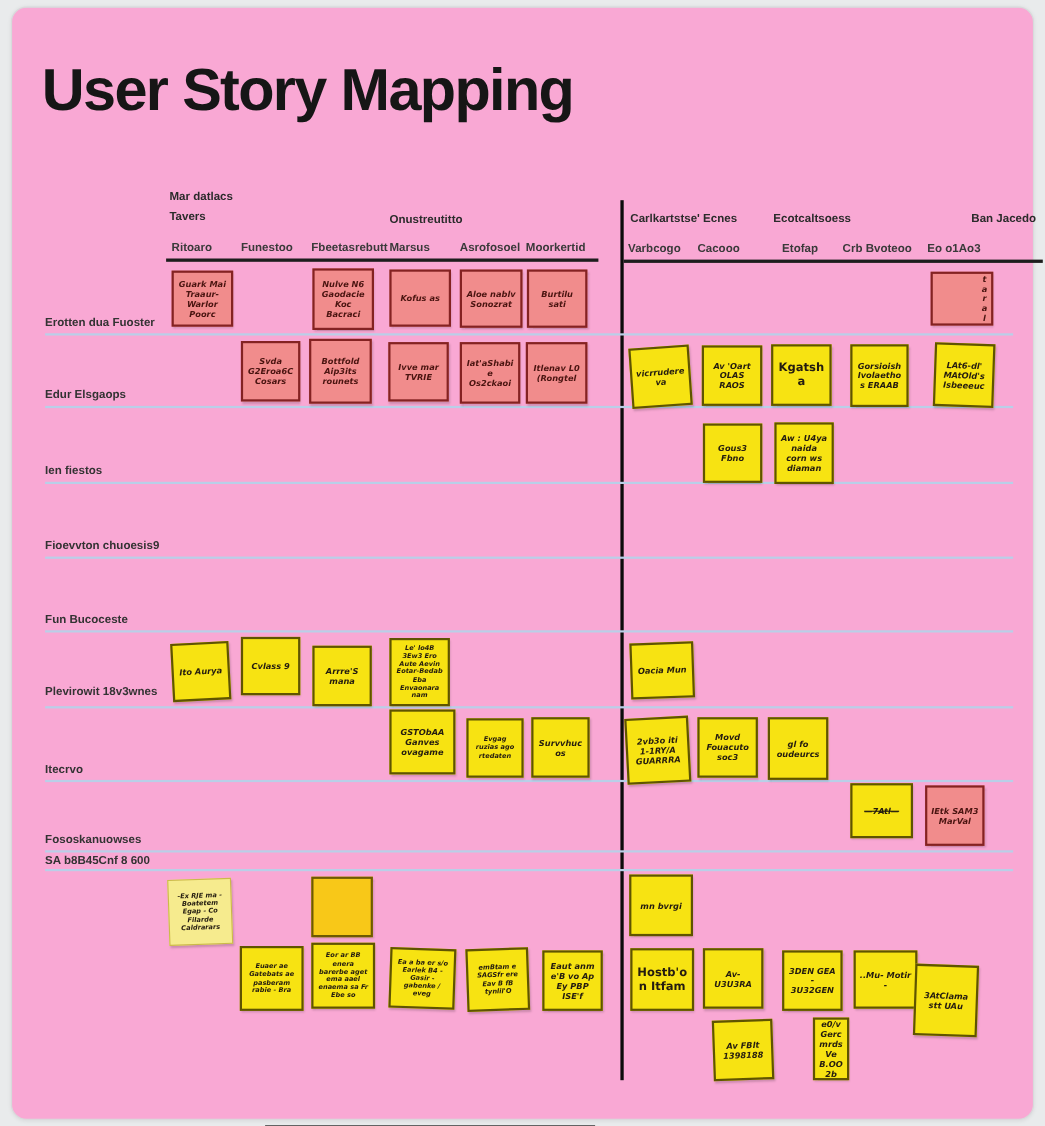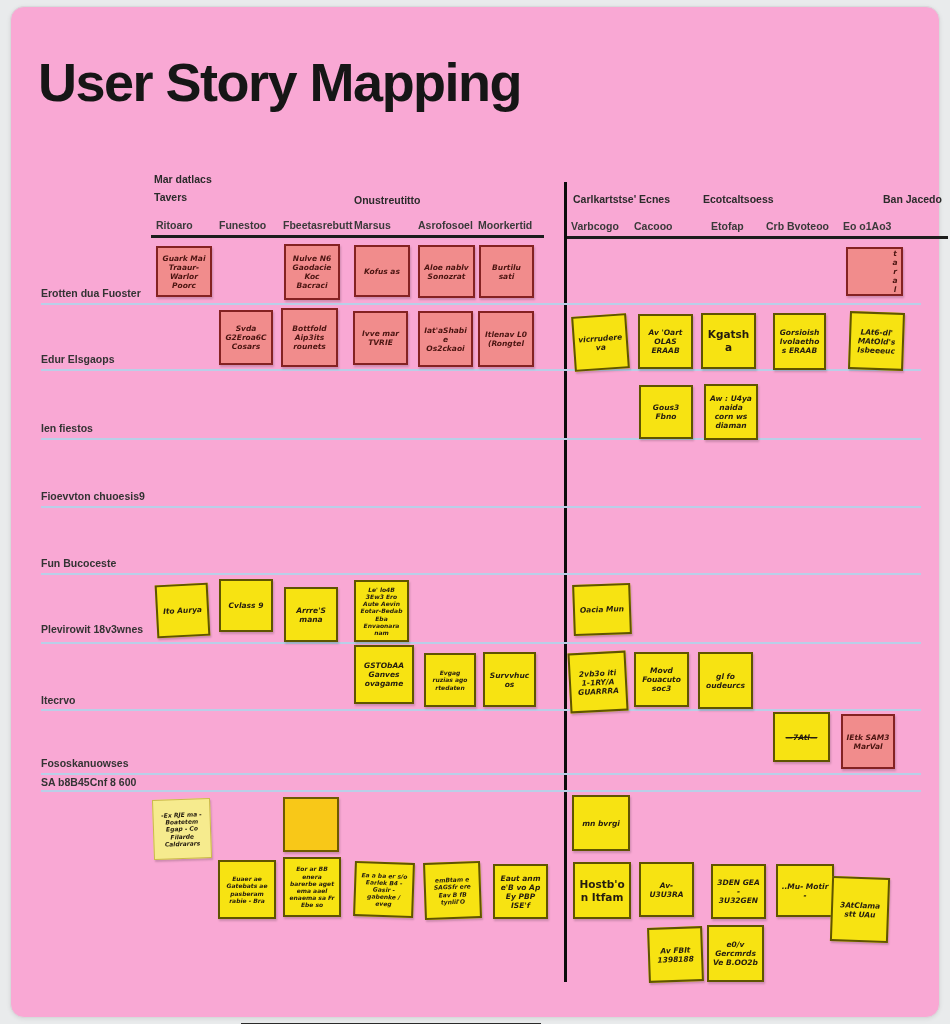--- a/index.html
+++ b/index.html
@@ -124,21 +124,21 @@
         <div class="note pink" style="left: 407px; top: 304px; width: 55px; height: 56px;">
           <span>Iat'aShabie Os2ckaoi</span>
         </div>
         <div class="note pink" style="left: 467px; top: 304px; width: 56px; height: 56px;">
           <span>Itlenav L0 (Rongtel</span>
         </div>
         <div class="note yellow" style="left: 562px; top: 308px; width: 55px; height: 55px; transform: rotate(-4deg);">
           <span>vicrrudereva</span>
         </div>
         <div class="note yellow" style="left: 627px; top: 307px; width: 55px; height: 55px;">
-          <span>Av 'Oart OLAS ERAAB</span>
+          <span>Av 'Oart OLAS RAOS</span>
         </div>
         <div class="note yellow bold" style="left: 690px; top: 306px; width: 55px; height: 56px;">
           <span>Kgatsha</span>
         </div>
         <div class="note yellow" style="left: 762px; top: 306px; width: 53px; height: 57px;">
           <span>Gorsioish Ivolaethos ERAAB</span>
         </div>
         <div class="note yellow" style="left: 838px; top: 305px; width: 55px; height: 58px; transform: rotate(2deg);">
           <span>LAt6-dl' MAtOld's Isbeeeuc</span>
         </div>
@@ -220,18 +220,18 @@
         </div>
         <div class="note yellow" style="left: 765px; top: 857px; width: 58px; height: 53px;">
           <span>..Mu- Motir -</span>
         </div>
         <div class="note yellow" style="left: 820px; top: 870px; width: 58px; height: 65px; transform: rotate(2deg);">
           <span>3AtClama stt UAu</span>
         </div>
         <div class="note yellow" style="left: 637px; top: 920px; width: 55px; height: 55px; transform: rotate(-2deg);">
           <span>Av FBlt 1398188</span>
         </div>
-        <div class="note yellow" style="left: 696px; top: 918px; width: 57px; height: 57px;">
+        <div class="note yellow" style="left: 728px; top: 918px; width: 33px; height: 57px;">
           <span>e0/v Gercmrds Ve B.OO2b</span>
         </div>
       </div>
   </div>
 </div>
 
 </body></html>

